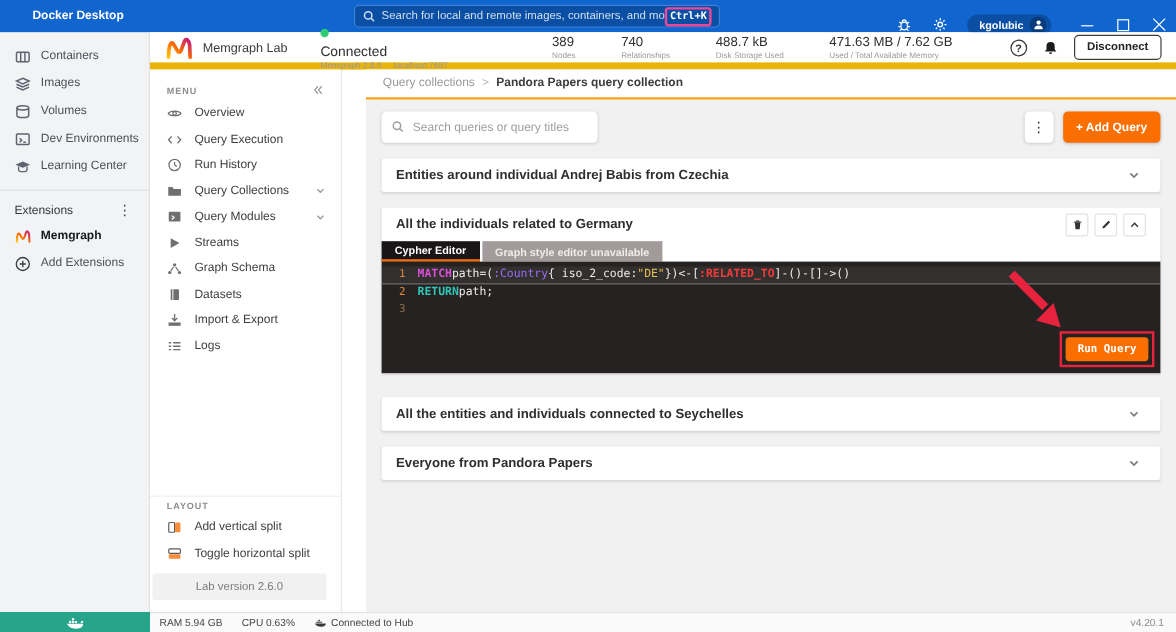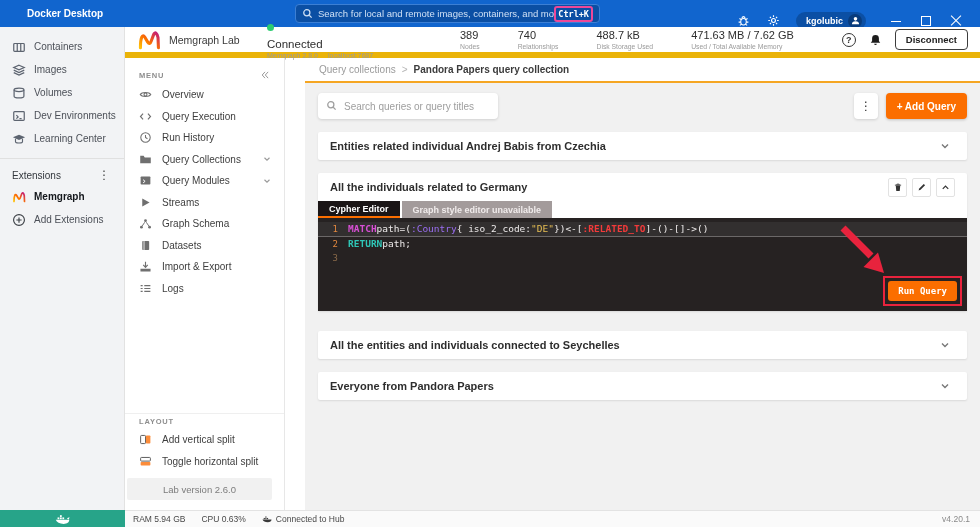--- a/index.html
+++ b/index.html
@@ -6,21 +6,21 @@
   html,body { width:980px; height:527px; }
   body { font-family:"Liberation Sans", sans-serif; font-size:11px; background:#f1f1f1; position:relative; overflow:hidden; color:#333; }
   svg { display:block; }
 
   
   .titlebar { position:absolute; top:0; left:0; width:980px; height:27px; background:#1165ce; display:flex; align-items:center; }
   .tb-title { color:#fff; font-weight:bold; font-size:10px; margin-left:27px; }
   .tb-search { position:absolute; left:295px; top:4px; width:305px; height:19px; background:#0b4fa4; border:1px solid #3c7fd4; border-radius:4px; display:flex; align-items:center; padding:0 6px; cursor:pointer; }
   .tb-search-ph { color:#cfe0f5; font-size:9.5px; margin-left:5px; flex:1; white-space:nowrap; overflow:hidden; }
   .tb-kbd { color:#fff; font-size:8.5px; font-weight:bold; border:2px solid #ec4899; border-radius:3px; padding:1px 2px; font-family:"DejaVu Sans Mono", monospace; }
-  .tb-right { position:absolute; right:0; top:0; height:41px; display:flex; align-items:center; gap:14px; padding-right:18px; }
+  .tb-right { position:absolute; right:0; top:0; height:41px; display:flex; align-items:center; gap:14px; padding-right:8px; }
   .tb-iconbtn { width:16px; height:16px; display:flex; align-items:center; justify-content:center; cursor:pointer; }
   .tb-user { display:flex; align-items:center; gap:5px; background:#0b4fa4; border-radius:10px; padding:2px 4px 2px 10px; cursor:pointer; }
   .tb-user-name { color:#fff; font-size:9px; font-weight:bold; }
   .tb-avatar { width:14px; height:14px; border-radius:50%; background:#083b7c; display:flex; align-items:center; justify-content:center; }
   .win-controls { display:flex; align-items:center; gap:18px; margin-left:10px; }
   .win-btn { width:12px; height:12px; position:relative; cursor:pointer; }
   .win-min::after { content:""; position:absolute; left:1px; right:1px; top:6px; border-top:1.5px solid #fff; }
   .win-max::after { content:""; position:absolute; left:1px; right:1px; top:1px; bottom:1px; border:1.2px solid #fff; }
   .win-close::before, .win-close::after { content:""; position:absolute; left:-1px; top:5.5px; width:14px; border-top:1.4px solid #fff; }
   .win-close::before { transform:rotate(45deg); }
@@ -456,21 +456,21 @@
             <input class="q-search" type="text" placeholder="Search queries or query titles" style="">
           </span>
           <span class="tbr-right">
             <button class="kebab-btn">⋮</button>
             <button class="add-query-btn">+ Add Query</button>
           </span>
         </div>
 
         <div class="card">
           <div class="card-head">
-            <span class="card-title">Entities related individual Andrej Babis from Czechia</span>
+            <span class="card-title">Entities around individual Andrej Babis from Czechia</span>
             <button class="chev-btn">
               <svg width="12" height="12" viewBox="0 0 16 16" fill="none" stroke="#777" stroke-width="1.8">
                   <path d="M4 6 L8 10 12 6"></path>
                 </svg>
             </button>
           </div>
         </div>
 
         <div class="card">
           <div class="card-head">

